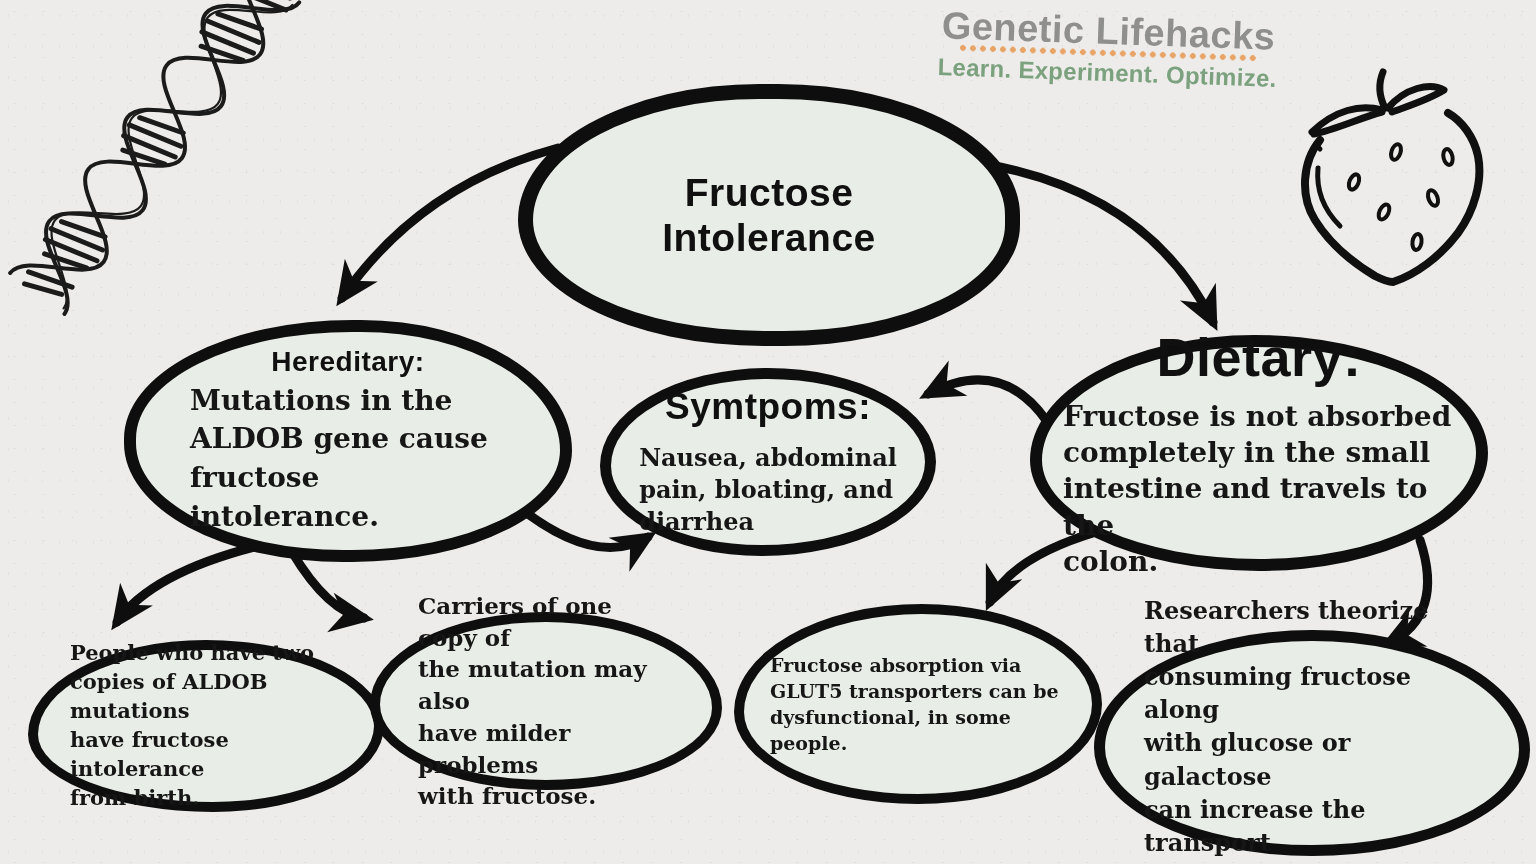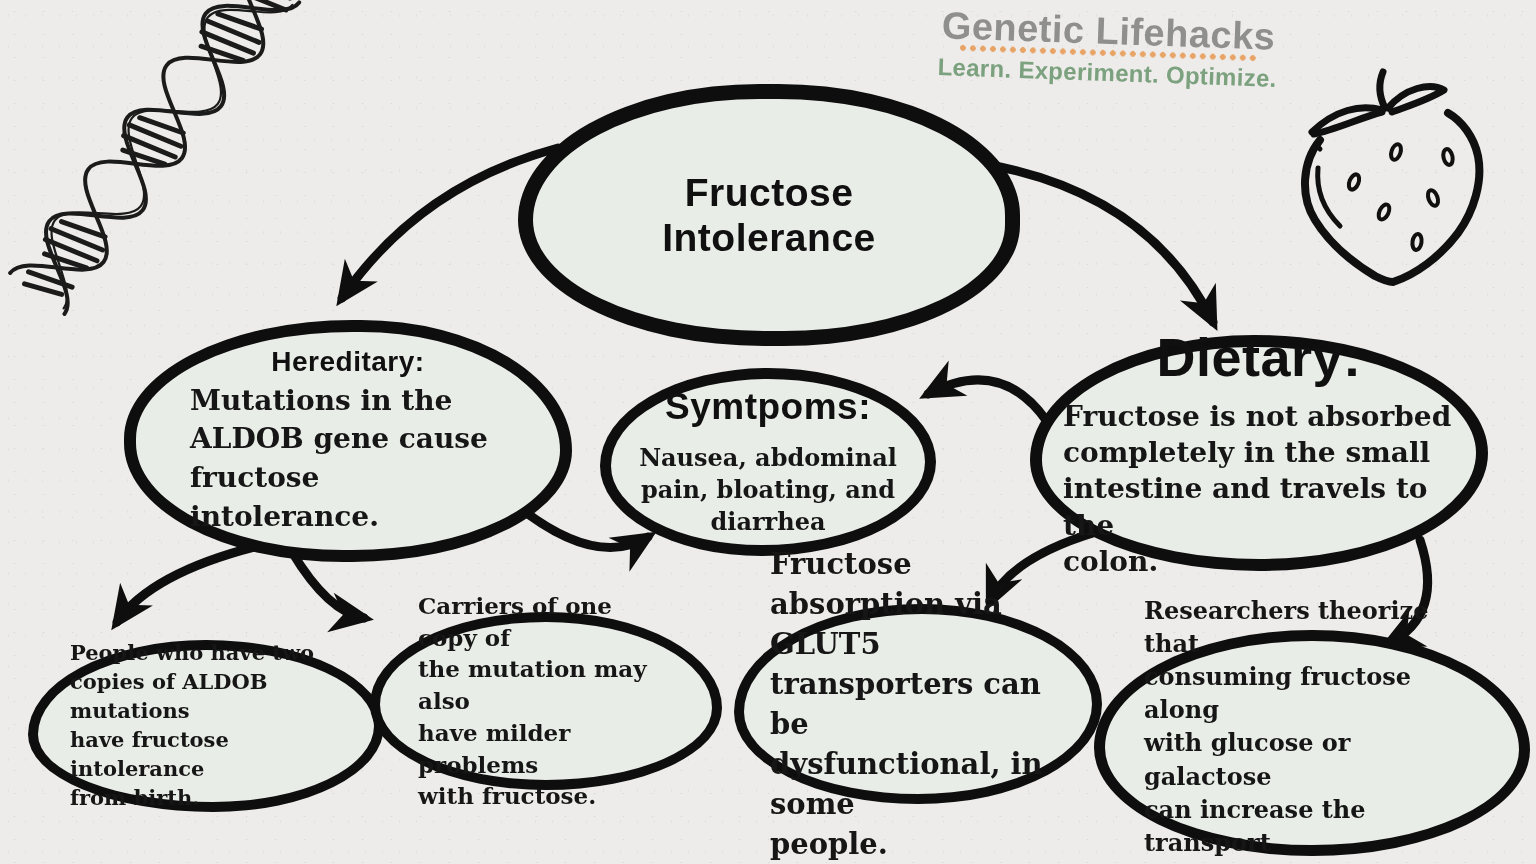--- a/index.html
+++ b/index.html
@@ -100,21 +100,21 @@
 
   <div class="bubble" style="left:124px; top:320px; width:448px; height:242px; border-width:12px; border-radius:52% 48% 50% 50% / 50% 55% 47% 50%;">
     <div class="h" style="font-size:28px;">Hereditary:</div>
     <div class="b" style="font-size:28px; width:316px; margin-top:4px;">Mutations in the
 ALDOB gene cause
 fructose intolerance.</div>
   </div>
 
   <div class="bubble" style="left:600px; top:368px; width:336px; height:188px; border-width:11px; border-radius:50% 50% 52% 48% / 52% 50% 50% 48%;">
     <div class="h" style="font-size:37px;">Symtpoms:</div>
-    <div class="b" style="font-size:24px; text-align:center; margin-top:14px; line-height:1.32;">Nausea, abdominal
+    <div class="b" style="font-size:24px; margin-top:14px; line-height:1.32;">Nausea, abdominal
 pain, bloating, and
 diarrhea</div>
   </div>
 
   <div class="bubble" style="left:1030px; top:335px; width:458px; height:236px; border-width:12px; border-radius:49% 51% 50% 50% / 53% 50% 50% 47%;">
     <div class="h" style="font-size:54px;">Dietary:</div>
     <div class="b" style="font-size:28px; width:392px; margin-top:11px; line-height:1.3;">Fructose is not absorbed
 completely in the small
 intestine and travels to the
 colon.</div>
@@ -128,21 +128,21 @@
   </div>
 
   <div class="bubble" style="left:370px; top:612px; width:352px; height:178px; border-width:10px; border-radius:50% 50% 50% 50% / 52% 54% 46% 48%;">
     <div class="b" style="font-size:23px; width:256px;">Carriers of one copy of
 the mutation may also
 have milder problems
 with fructose.</div>
   </div>
 
   <div class="bubble" style="left:734px; top:604px; width:368px; height:200px; border-width:10px; border-radius:51% 49% 50% 50% / 54% 50% 50% 46%;">
-    <div class="b" style="font-size:29px; width:296px;">Fructose absorption via
+    <div class="b" style="font-size:19px; width:296px;">Fructose absorption via
 GLUT5 transporters can be
 dysfunctional, in some
 people.</div>
   </div>
 
   <div class="bubble" style="left:1094px; top:630px; width:436px; height:226px; border-width:11px; border-radius:50% 50% 50% 50% / 52% 53% 47% 48%;">
     <div class="b" style="font-size:24px; width:336px;">Researchers theorize that
 consuming fructose along
 with glucose or galactose
 can increase the transport

